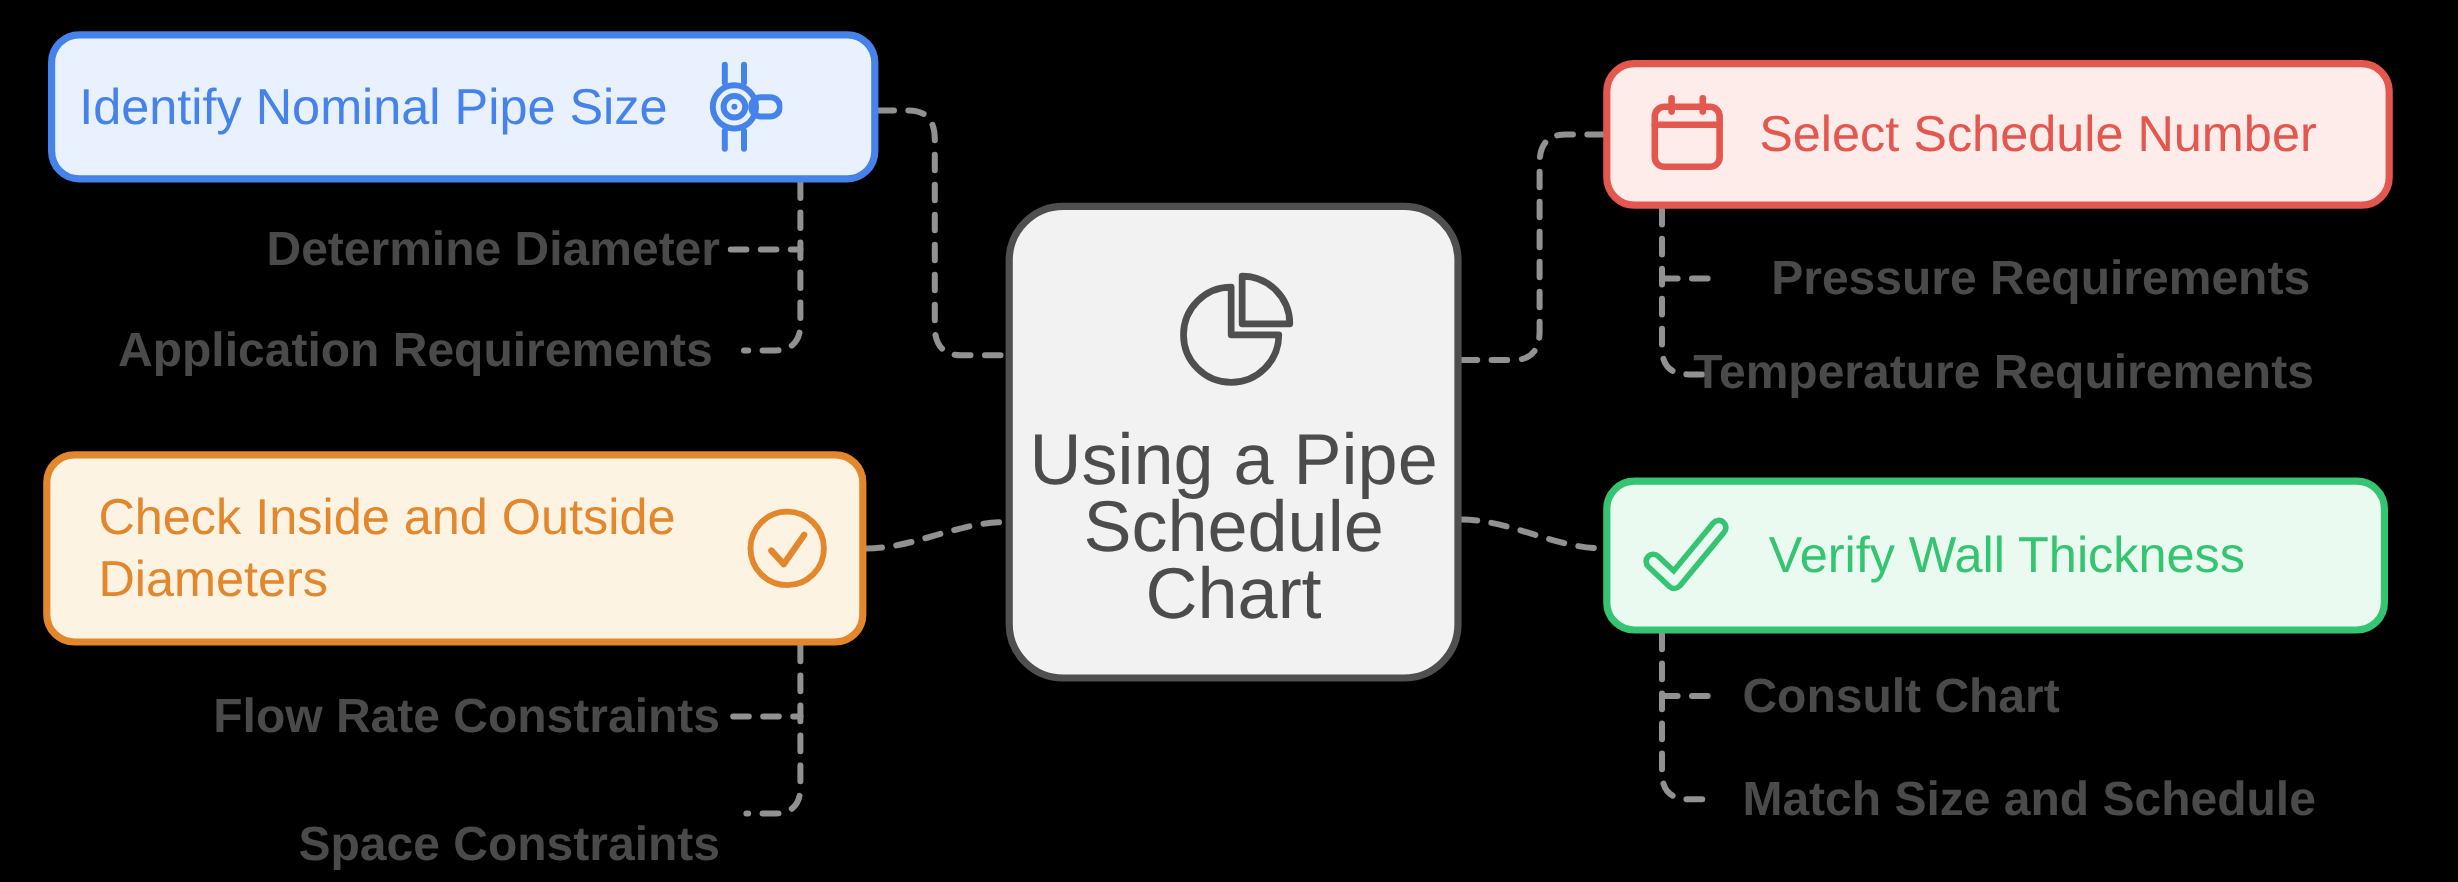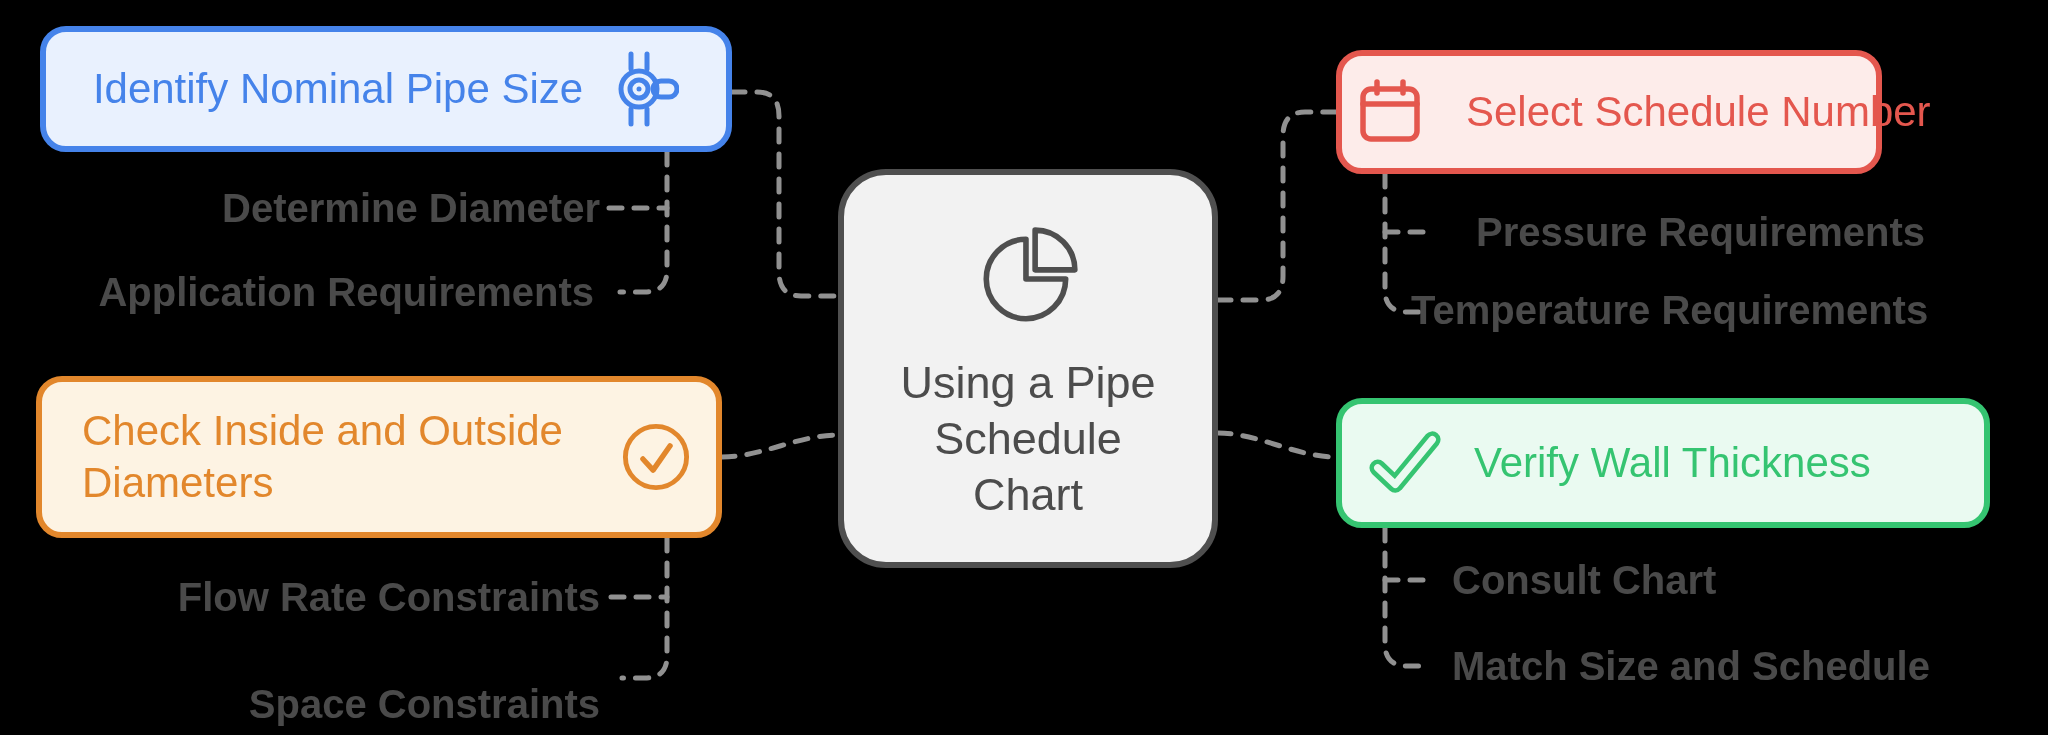--- a/index.html
+++ b/index.html
@@ -2,34 +2,34 @@
 <html><head>
 <meta charset="utf-8">
 <style>
   html,body{margin:0;padding:0;background:#000;}
   #stage{position:relative;width:2048px;height:735px;background:#000;overflow:hidden;
          font-family:"Liberation Sans","DejaVu Sans",sans-serif;}
   #wires{position:absolute;left:0;top:0;z-index:0;}
   .node{position:absolute;z-index:2;box-sizing:border-box;display:flex;align-items:center;border-radius:26px;}
   .node .label{font-size:42px;font-weight:500;white-space:nowrap;letter-spacing:0;}
   .node-identify{left:40px;top:26px;width:692px;height:126px;background:#e9f1fe;border:6px solid #4583ea;
-                 justify-content:center;gap:24px;padding:0 20px;}
+                 justify-content:flex-start;gap:24px;padding:0 20px;}
   .node-identify .label{color:#4583ea;}
-  .node-schedule{left:1336px;top:50px;width:546px;height:124px;background:#fdecea;border:6px solid #e4574e;
-                 gap:44px;padding:0 0 0 16px;}
+  .node-schedule{left:1336px;top:50px;width:658px;height:124px;background:#fdecea;border:6px solid #e4574e;
+                 gap:28px;padding:0 0 0 32px;}
   .node-schedule .label{color:#e4574e;}
   .node-diameters{left:36px;top:376px;width:686px;height:162px;background:#fdf3e3;border:6px solid #e2872c;
                   gap:18px;padding:0 26px 0 40px;}
   .node-diameters .label{color:#e2872c;flex:1;text-align:left;white-space:normal;line-height:1.24;}
   .node-verify{left:1336px;top:398px;width:654px;height:130px;background:#eafaf1;border:6px solid #35c471;
                gap:32px;padding:0 0 0 26px;}
   .node-verify .label{color:#35c471;}
   .node-center{left:838px;top:169px;width:380px;height:399px;background:#f2f2f2;border:6px solid #4f4f4f;
                border-radius:48px;flex-direction:column;justify-content:flex-start;padding-top:48px;}
-  .center-text{margin-top:20px;text-align:center;color:#4c4c4c;font-size:45px;line-height:56px;font-weight:400;}
+  .center-text{margin-top:20px;text-align:center;color:#4c4c4c;font-size:60px;line-height:56px;font-weight:400;}
   .sub{position:absolute;z-index:2;font-size:40px;font-weight:600;color:#4a4a4a;white-space:nowrap;line-height:48px;}
   .sub.r{text-align:right;}
   .icon{flex:0 0 auto;display:block;}
 </style>
 </head>
 <body>
 
 <div id="stage">
 
   <svg id="wires" width="2048" height="735" viewBox="0 0 2048 735">

